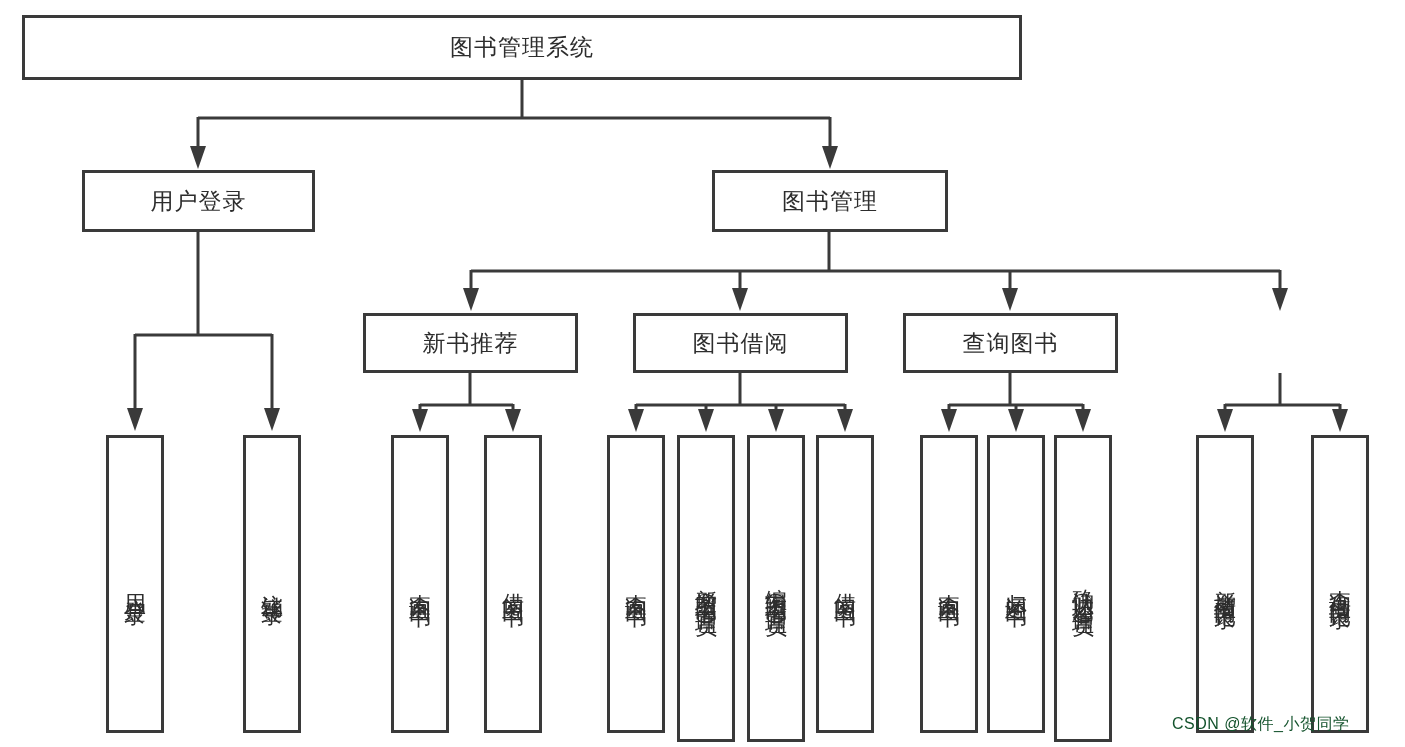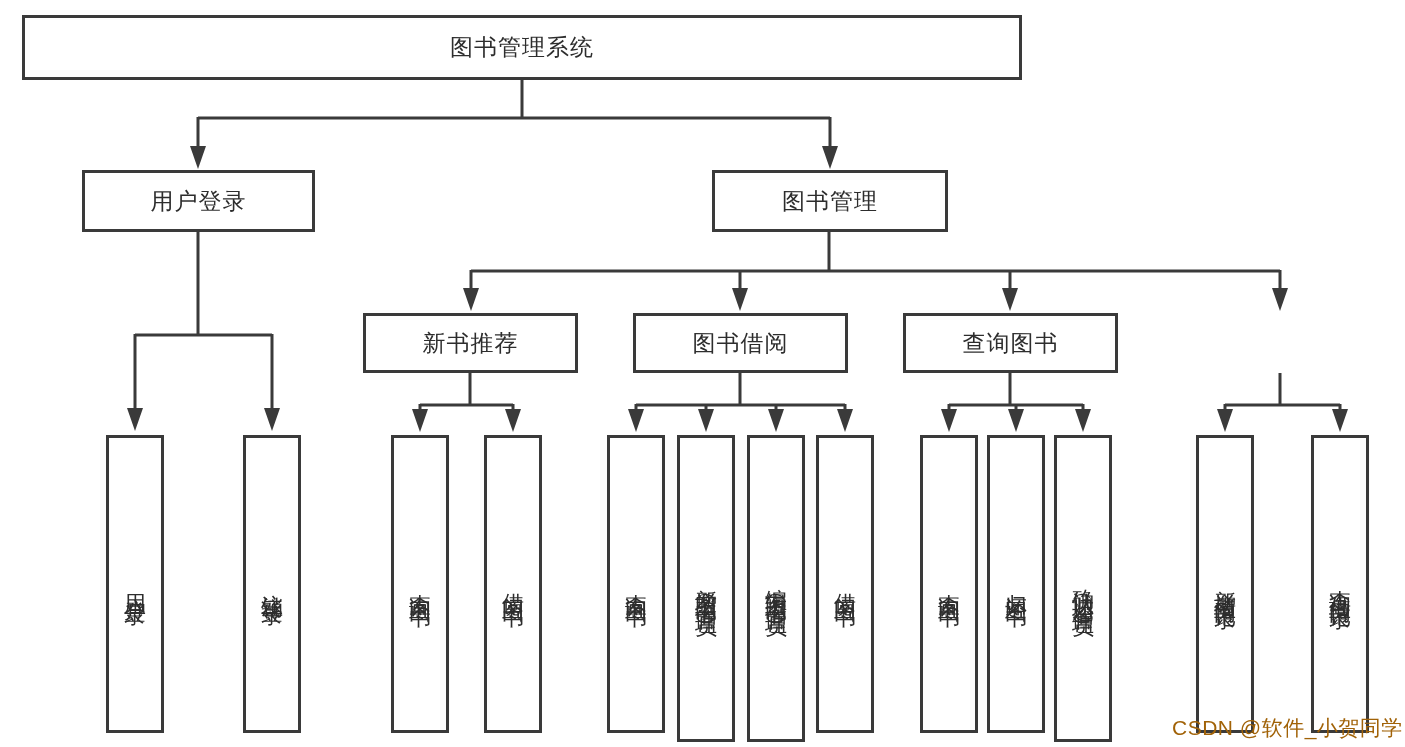--- a/index.html
+++ b/index.html
@@ -54,22 +54,22 @@
     line-height: 1;
   }
 
   .leaf.tall { height: 307px; }
 
   .watermark {
     position: absolute;
     z-index: 2;
     left: 1172px;
     top: 714px;
-    font-size: 21px;
-    color: #a16207;
+    font-size: 16px;
+    color: #14532d;
     letter-spacing: 0.5px;
     white-space: nowrap;
   }
 </style>
 </head>
 <body>
 
 <div class="canvas">
 
   <svg class="connectors" viewBox="0 0 1405 747" xmlns="http://www.w3.org/2000/svg">

